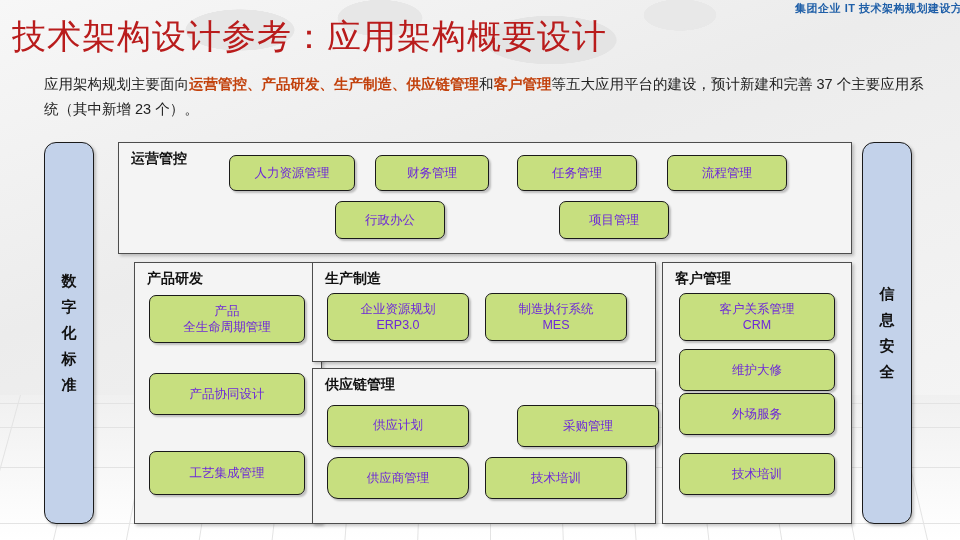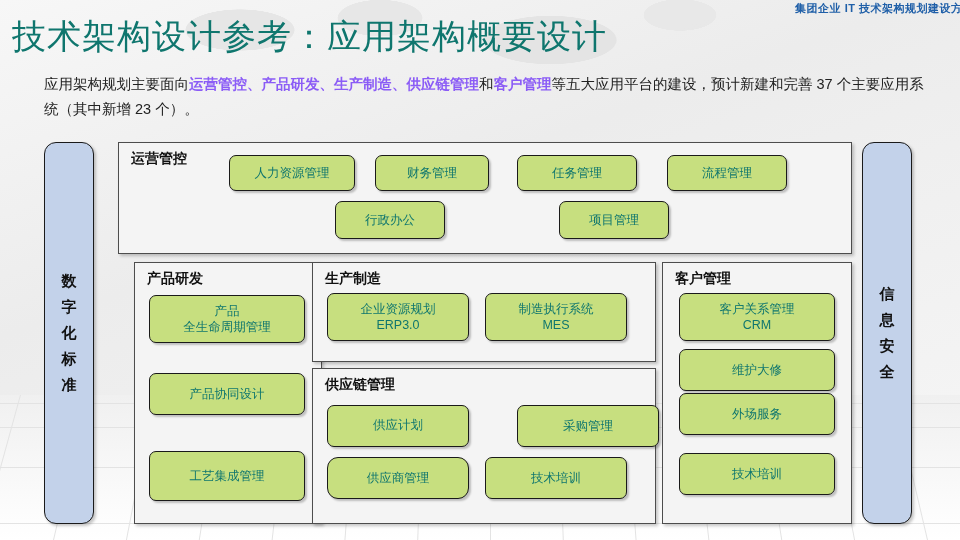--- a/index.html
+++ b/index.html
@@ -35,28 +35,28 @@
     display:flex;align-items:center;justify-content:flex-end;
   }
   #header-title{
     font-size:11px;font-weight:bold;color:#1f5fa8;letter-spacing:.5px;
     white-space:nowrap;margin-right:-14px;
   }
   
   #slide-title{
     position:absolute;left:12px;top:14px;
     font-family:"Liberation Serif","DejaVu Serif",serif;
-    font-size:34px;color:#0f766e;white-space:nowrap;letter-spacing:1px;
+    font-size:34px;color:#b91c1c;white-space:nowrap;letter-spacing:1px;
   }
   
   #lead{
     position:absolute;left:44px;top:72px;width:880px;
     font-size:14.5px;line-height:25px;color:#222;
   }
-  #lead b{color:#8b5cf6;font-weight:bold;}
+  #lead b{color:#c2410c;font-weight:bold;}
   
   #diagram{position:absolute;left:0;top:136px;width:960px;height:396px;}
   .pillar{
     position:absolute;top:6px;width:48px;height:380px;
     background:#c3d2ea;border:1px solid #1a1a1a;border-radius:12px;
     box-shadow:2px 2px 3px rgba(0,0,0,.22);
     display:flex;align-items:center;justify-content:center;
   }
   .pillar-label{
     font-size:15px;font-weight:bold;color:#111;line-height:26px;
@@ -70,21 +70,21 @@
     box-shadow:2px 2px 3px rgba(0,0,0,.22);
   }
   .panel-title{
     position:absolute;left:12px;top:7px;
     font-size:14px;font-weight:bold;color:#111;white-space:nowrap;
   }
   .chip{
     position:absolute;background:#c7df7f;border:1px solid #1a1a1a;border-radius:7px;
     box-shadow:2px 2px 2px rgba(0,0,0,.22);
     display:flex;align-items:center;justify-content:center;text-align:center;
-    font-size:12.5px;color:#0f766e;line-height:16px;padding:0 13px;
+    font-size:12.5px;color:#6d28d9;line-height:16px;padding:0 13px;
     box-sizing:border-box;white-space:pre-line;
   }
   
   #panel-ops{left:118px;top:6px;width:732px;height:110px;}
   #panel-rnd{left:134px;top:126px;width:186px;height:260px;}
   #panel-mfg{left:312px;top:126px;width:342px;height:98px;}
   #panel-scm{left:312px;top:232px;width:342px;height:154px;}
   #panel-crm{left:662px;top:126px;width:188px;height:260px;}
 </style>
 </head>
@@ -139,21 +139,21 @@
     <div class="chip" style="left:548px;top:12px;width:120px;height:36px;">流程管理</div>
     <div class="chip" style="left:216px;top:58px;width:110px;height:38px;">行政办公</div>
     <div class="chip" style="left:440px;top:58px;width:110px;height:38px;">项目管理</div>
   </div>
 
   <div class="panel" id="panel-rnd">
     <div class="panel-title">产品研发</div>
     <div class="chip" style="left:14px;top:32px;width:156px;height:48px;">产品
 全生命周期管理</div>
     <div class="chip" style="left:14px;top:110px;width:156px;height:42px;">产品协同设计</div>
-    <div class="chip" style="left:14px;top:188px;width:156px;height:50px;">工艺集成管理</div>
+    <div class="chip" style="left:14px;top:188px;width:156px;height:44px;">工艺集成管理</div>
   </div>
 
   <div class="panel" id="panel-mfg">
     <div class="panel-title">生产制造</div>
     <div class="chip" style="left:14px;top:30px;width:142px;height:48px;">企业资源规划
 ERP3.0</div>
     <div class="chip" style="left:172px;top:30px;width:142px;height:48px;text-align:center;">制造执行系统
 MES</div>
   </div>
 

